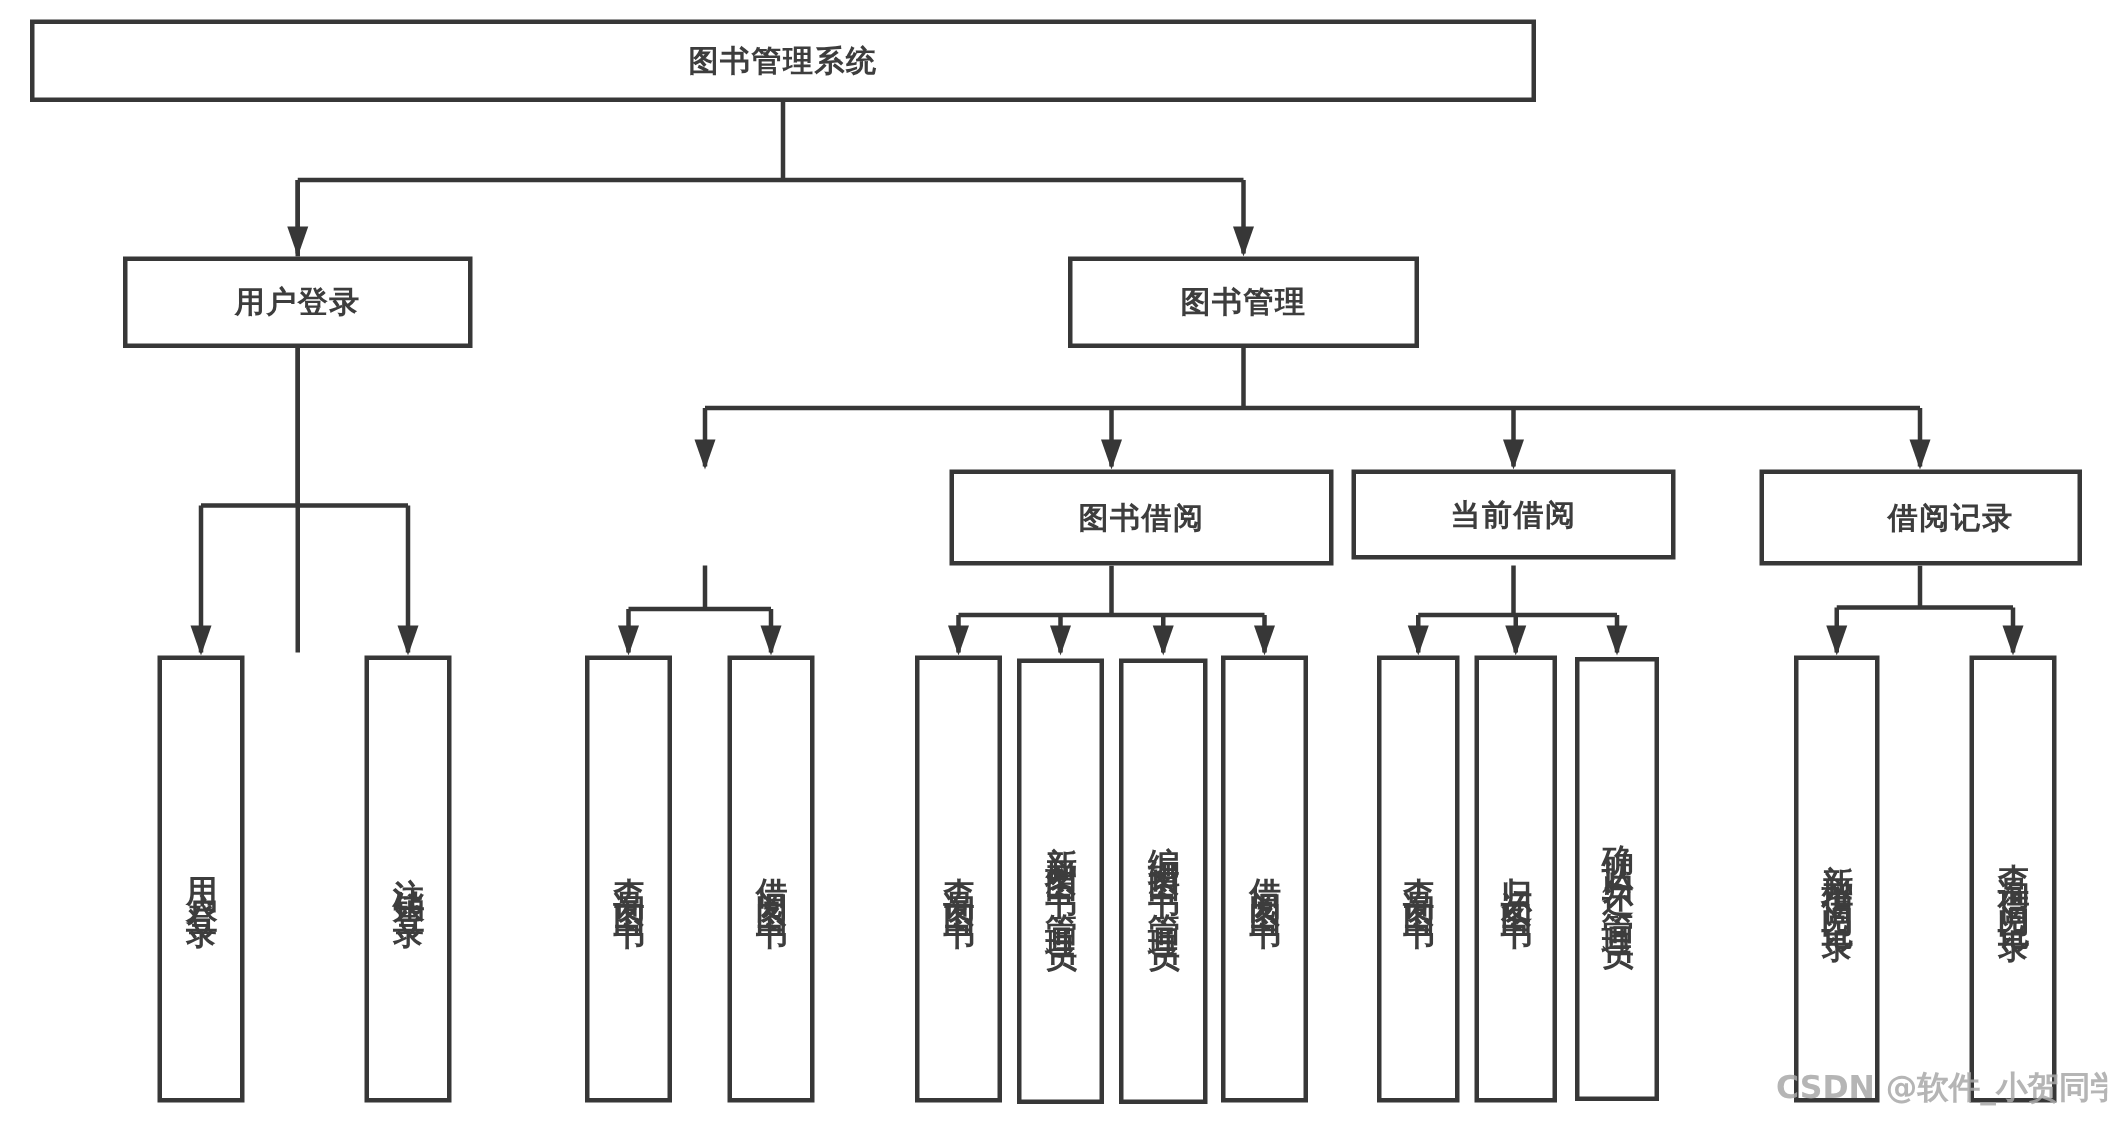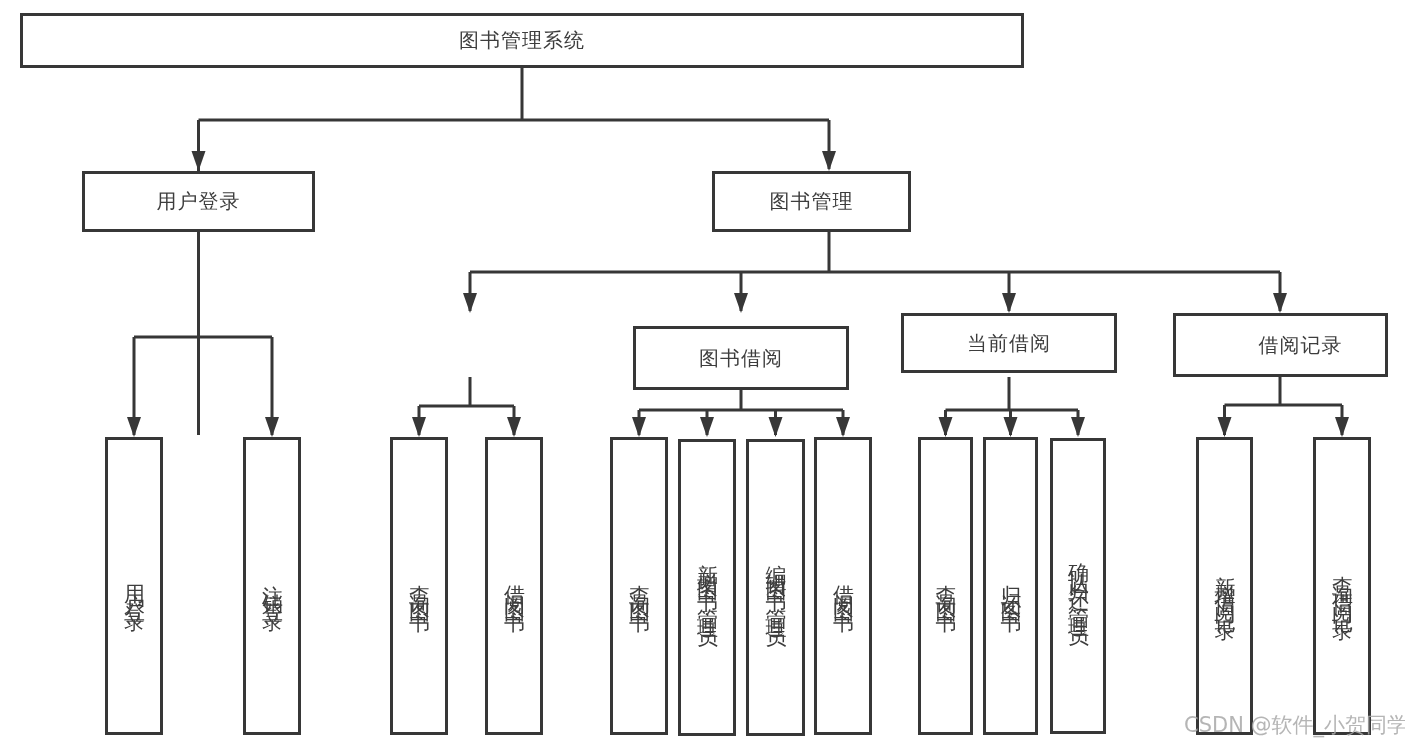--- a/index.html
+++ b/index.html
@@ -3,20 +3,21 @@
 <meta charset="utf-8">
 <style>
   html, body { margin: 0; padding: 0; background: #ffffff; }
   body { font-family: "DejaVu Sans", sans-serif; }
   .canvas {
     position: relative;
     width: 1405px;
     height: 747px;
     background: #ffffff;
     overflow: hidden;
+    font-weight: bold;
   }
   .connectors {
     position: absolute;
     left: 0; top: 0;
     width: 1405px; height: 747px;
   }
   .node {
     position: absolute;
     box-sizing: border-box;
     background: #ffffff;
@@ -90,25 +91,25 @@
     </g>
   </svg>
 
   <div class="node h" style="left:20px; top:13px; width:1004px; height:55px;">
     <span>图书管理系统</span>
   </div>
 
   <div class="node h" style="left:82px; top:171px; width:233px; height:61px;">
     <span>用户登录</span>
   </div>
-  <div class="node h" style="left:712px; top:171px; width:199px; height:61px;">
+  <div class="node h" style="left:712px; top:171px; width:234px; height:61px;">
     <span>图书管理</span>
   </div>
 
-  <div class="node h" style="left:633px; top:313px; width:216px; height:64px;margin-top:13px;">
+  <div class="node h" style="left:633px; top:313px; width:256px; height:64px;">
     <span>图书借阅</span>
   </div>
   <div class="node h" style="left:901px; top:313px; width:216px; height:60px;">
     <span>当前借阅</span>
   </div>
   <div class="node h" style="left:1173px; top:313px; width:215px; height:64px;padding-left:40px;">
     <span>借阅记录</span>
   </div>
 
   <div class="node v" style="left:105px; top:437px; width:58px; height:298px;">

